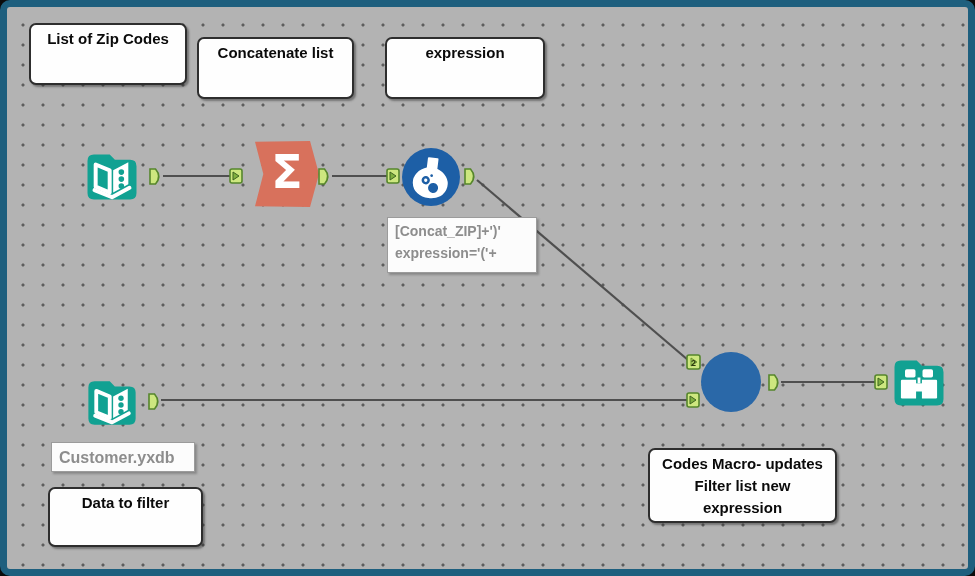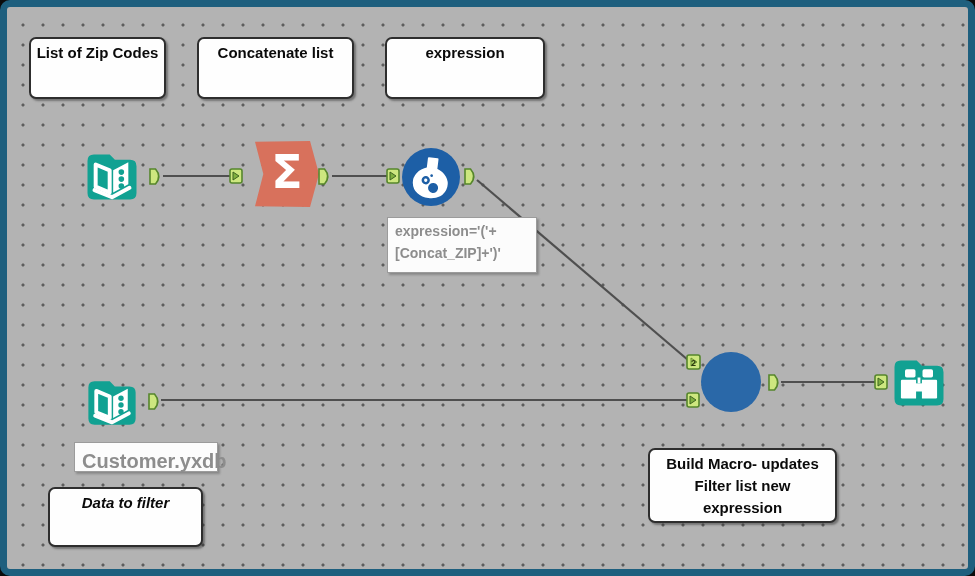--- a/index.html
+++ b/index.html
@@ -49,43 +49,43 @@
   <div class="canvas">
 
     <svg class="wires" width="961" height="562">
       <line x1="156" y1="169" x2="223" y2="169"></line>
       <line x1="325" y1="169" x2="380" y2="169"></line>
       <line x1="470" y1="173" x2="681" y2="353"></line>
       <line x1="154" y1="393" x2="680" y2="393"></line>
       <line x1="774" y1="375" x2="868" y2="375"></line>
     </svg>
 
-    <div class="comment" style="left:22px;top:30px;width:137px;height:62px;">
+    <div class="comment" style="left:22px;top:16px;width:158px;height:62px;">
       <span>List of Zip Codes</span>
     </div>
     <div class="comment" style="left:190px;top:30px;width:157px;height:62px;">
       <span>Concatenate list</span>
     </div>
     <div class="comment" style="left:378px;top:30px;width:160px;height:62px;">
       <span>expression</span>
     </div>
-    <div class="comment" style="left:41px;top:480px;width:155px;height:60px;font-style:italic;">
+    <div class="comment" style="left:41px;top:480px;width:155px;height:60px;">
       <span>Data to filter</span>
     </div>
     <div class="comment" style="left:641px;top:441px;width:189px;height:75px;">
-      <span>Build Macro- updates</span>
+      <span>Codes Macro- updates</span>
       <span>Filter list new</span>
       <span>expression</span>
     </div>
 
     <div class="annotation" style="left:380px;top:210px;width:150px;height:56px;">
+      <span>[Concat_ZIP]+')'</span>
       <span>expression='('+</span>
-      <span>[Concat_ZIP]+')'</span>
     </div>
-    <div class="annotation" style="left:67px;top:435px;width:144px;height:30px;font-size:20px;">
+    <div class="annotation" style="left:44px;top:435px;width:144px;height:30px;font-size:16px;">
       <span>Customer.yxdb</span>
     </div>
 
     <div class="tool" style="left:77px;top:140px;width:56px;height:56px;">
       <svg viewBox="0 0 48 48" width="56" height="56">
         <path d="M3 12 Q3 6.5 8.5 6.5 L22 6.5 L26.5 11 L39.5 11 Q45 11 45 16.5 L45 39.5 Q45 45 39.5 45 L8.5 45 Q3 45 3 39.5 Z" fill="#11a192"></path>
         <path d="M10 15 L22 20 L22 39 L10 34 Z" fill="none" stroke="#ffffff" stroke-width="3.4" stroke-linejoin="round"></path>
         <path d="M38 13 L25 20 L25 39 L38 32 Z" fill="#ffffff"></path>
         <circle cx="32" cy="21.5" r="2.4" fill="#11a192"></circle>
         <circle cx="32" cy="27.5" r="2.4" fill="#11a192"></circle>

